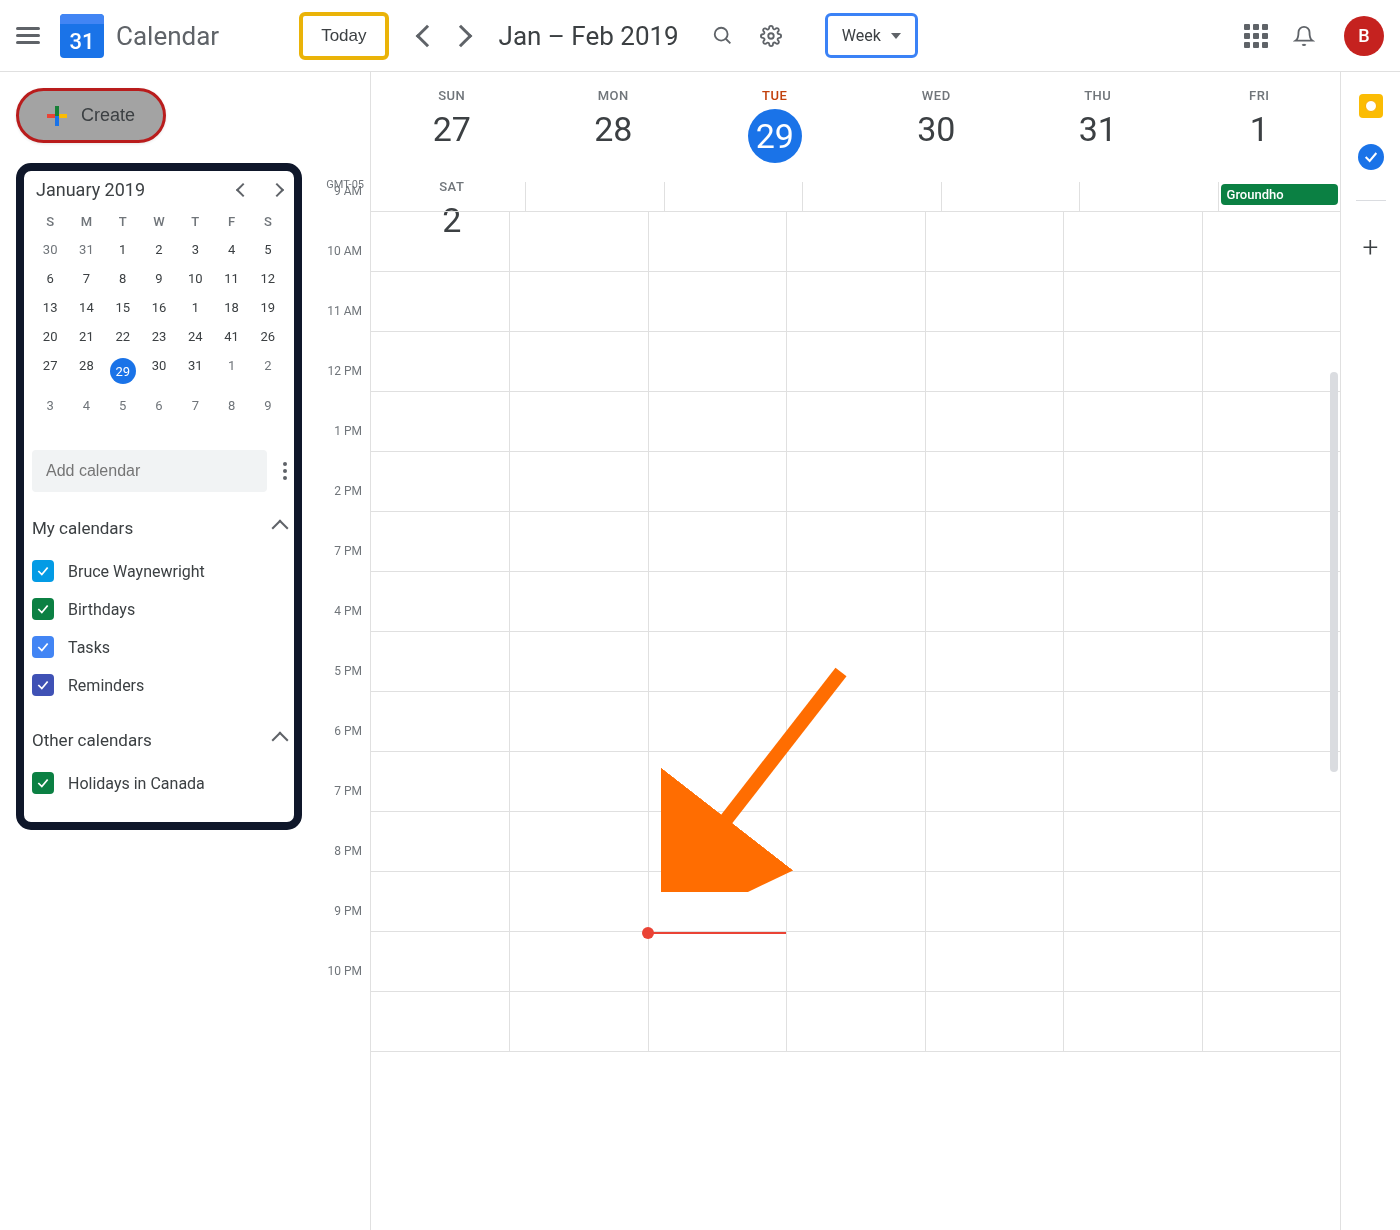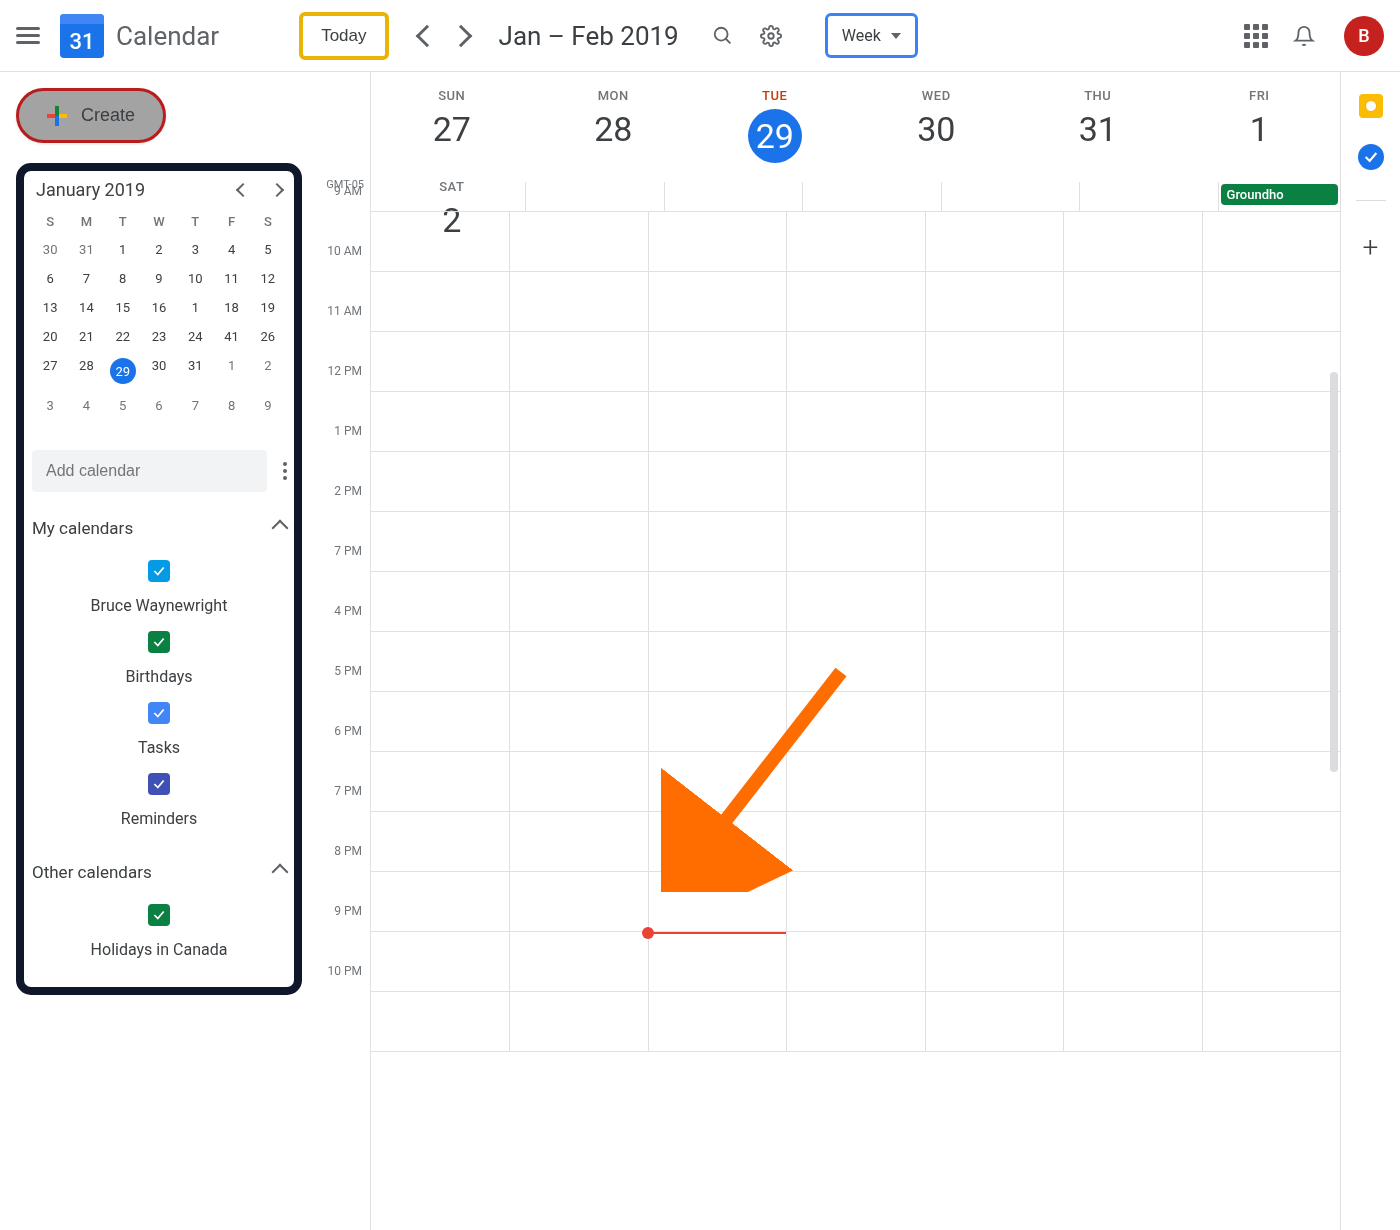--- a/index.html
+++ b/index.html
@@ -46,21 +46,21 @@
 .mini-grid .dow { color:#70757a; font-weight:500; padding:6px 0;}
 .mini-grid .day { padding:7px 0; color:#3c4043; cursor:pointer;}
 .mini-grid .day.muted { color:#70757a;}
 .mini-grid .day.today span { background:#1a73e8; color:#fff; border-radius:50%; display:inline-flex; width:26px; height:26px; align-items:center; justify-content:center;}
 .add-cal-row { display:flex; align-items:center; gap:10px; margin-top:30px;}
 .add-cal { flex:1; background:#f1f3f4; border:none; padding:12px 14px; font-size:16px; color:#5f6368; border-radius:4px;}
 .more-dots { display:flex; flex-direction:column; gap:3px; padding:0 6px; cursor:pointer;}
 .more-dots span { width:4px; height:4px; background:#5f6368; border-radius:50%;}
 .section-title { display:flex; justify-content:space-between; align-items:center; font-size:17px; margin:26px 0 14px 0; cursor:pointer;}
 .chev-up { width:12px; height:12px; border-top:2px solid #5f6368; border-right:2px solid #5f6368; transform: rotate(-45deg);}
-.cal-item { display:flex; align-items:center; gap:14px; font-size:16px; padding:8px 0;flex-direction:column;}
+.cal-item { display:flex; align-items:center; gap:14px; font-size:16px; padding:8px 0;}
 .checkbox { width:22px; height:22px; border-radius:4px; display:flex; align-items:center; justify-content:center;}
 .checkbox svg { width:14px; height:14px; fill:none; stroke:#fff; stroke-width:3;}
 
 
 .main { flex:1; display:flex; position:relative;}
 .time-col { width:60px; padding-top: 110px; text-align:right;}
 .time-col .tz { font-size:11px; color:#70757a; padding-right:6px; margin-top:-4px;}
 .time-col .hr { height:60px; font-size:12px; color:#70757a; padding-right:8px; position:relative; top:-7px;}
 .week-grid { flex:1; border-left:1px solid #e0e0e0; display:flex; flex-direction:column; position:relative;}
 .day-headers { display:grid; grid-template-columns: repeat(6, 1fr); height:110px;}

